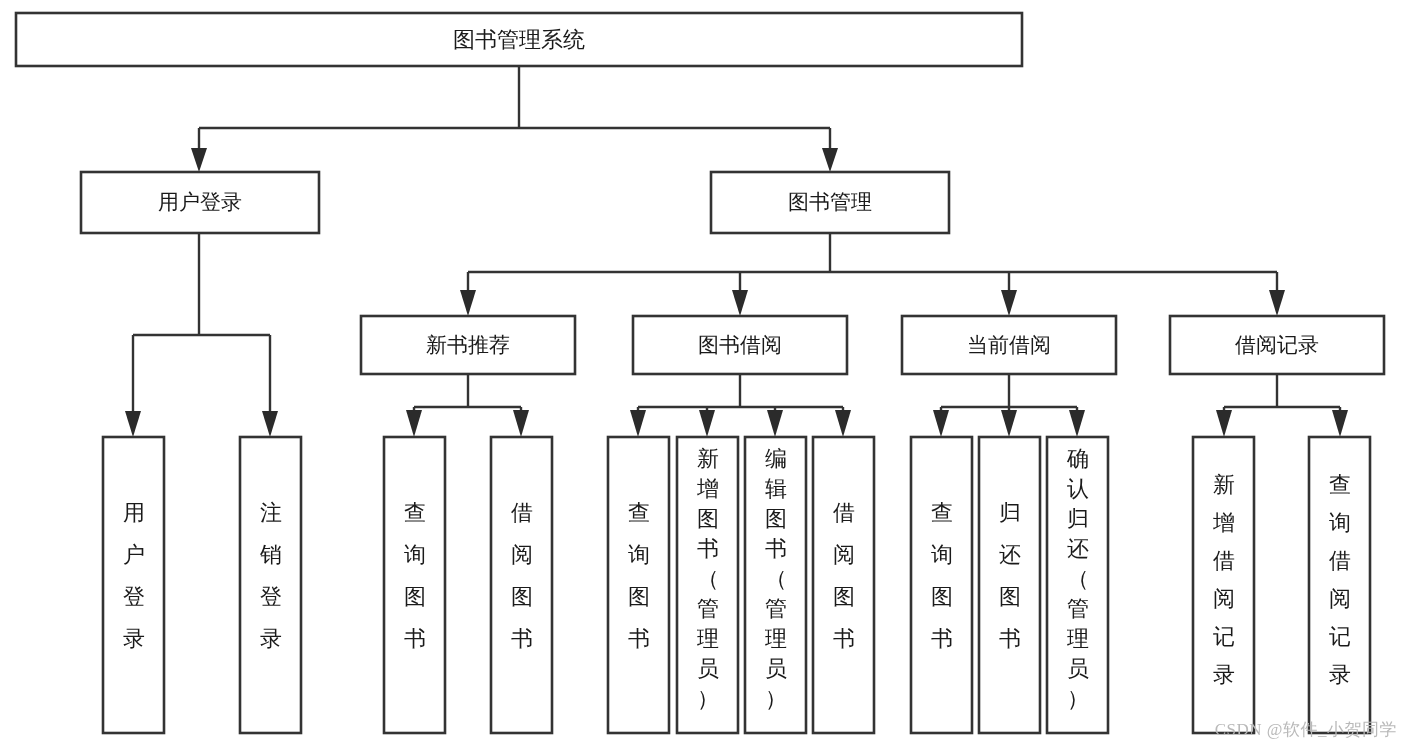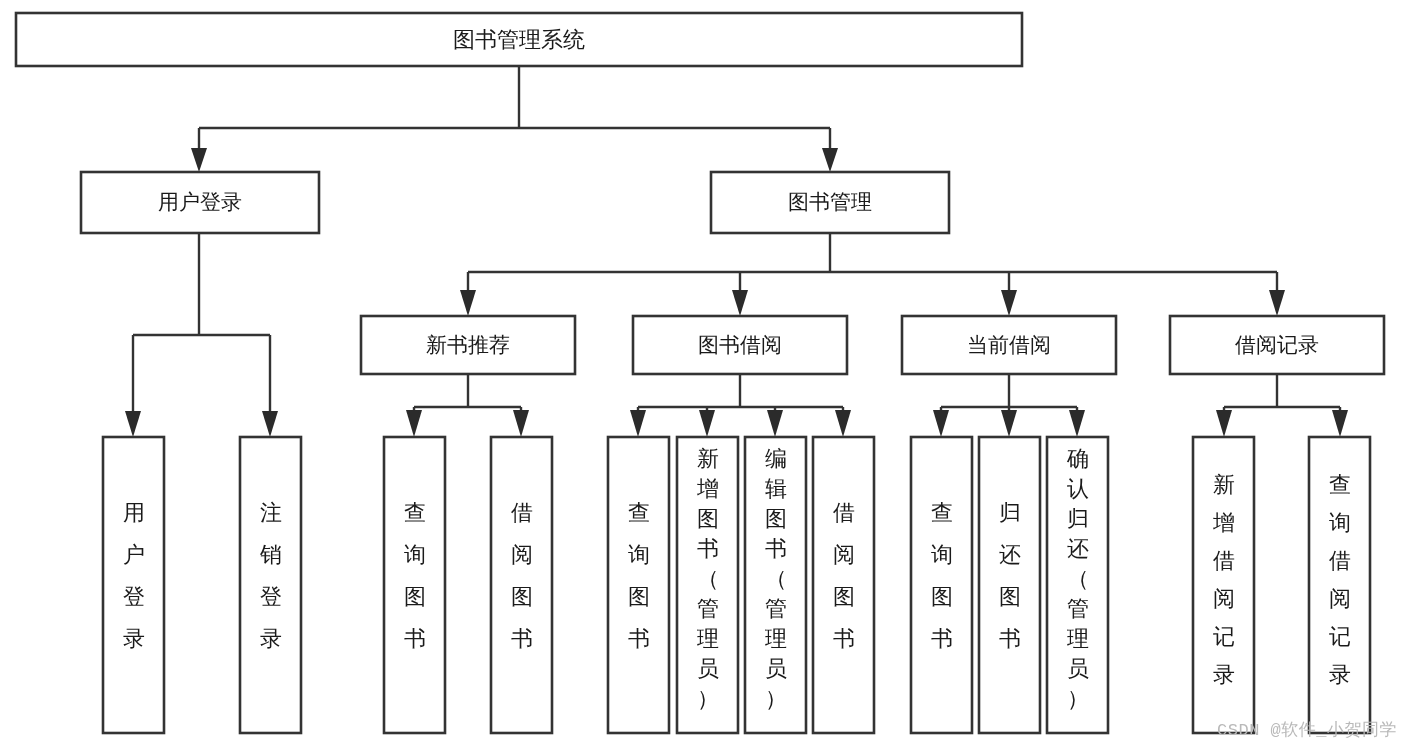--- a/index.html
+++ b/index.html
@@ -55,21 +55,21 @@
     fill: none;
   }
   .arrow-head {
     fill: #2b2b2b;
     stroke: none;
   }
   .watermark-text {
     position: absolute;
     right: 8px;
     bottom: 6px;
-    font-family: Liberation Mono, monospace;
+    font-family: Liberation Serif, serif;
     font-size: 17px;
     color: #b9b9b9;
     letter-spacing: 0.5px;
     white-space: nowrap;
     pointer-events: none;
   }
 </style>
 </head>
 <body>
 

